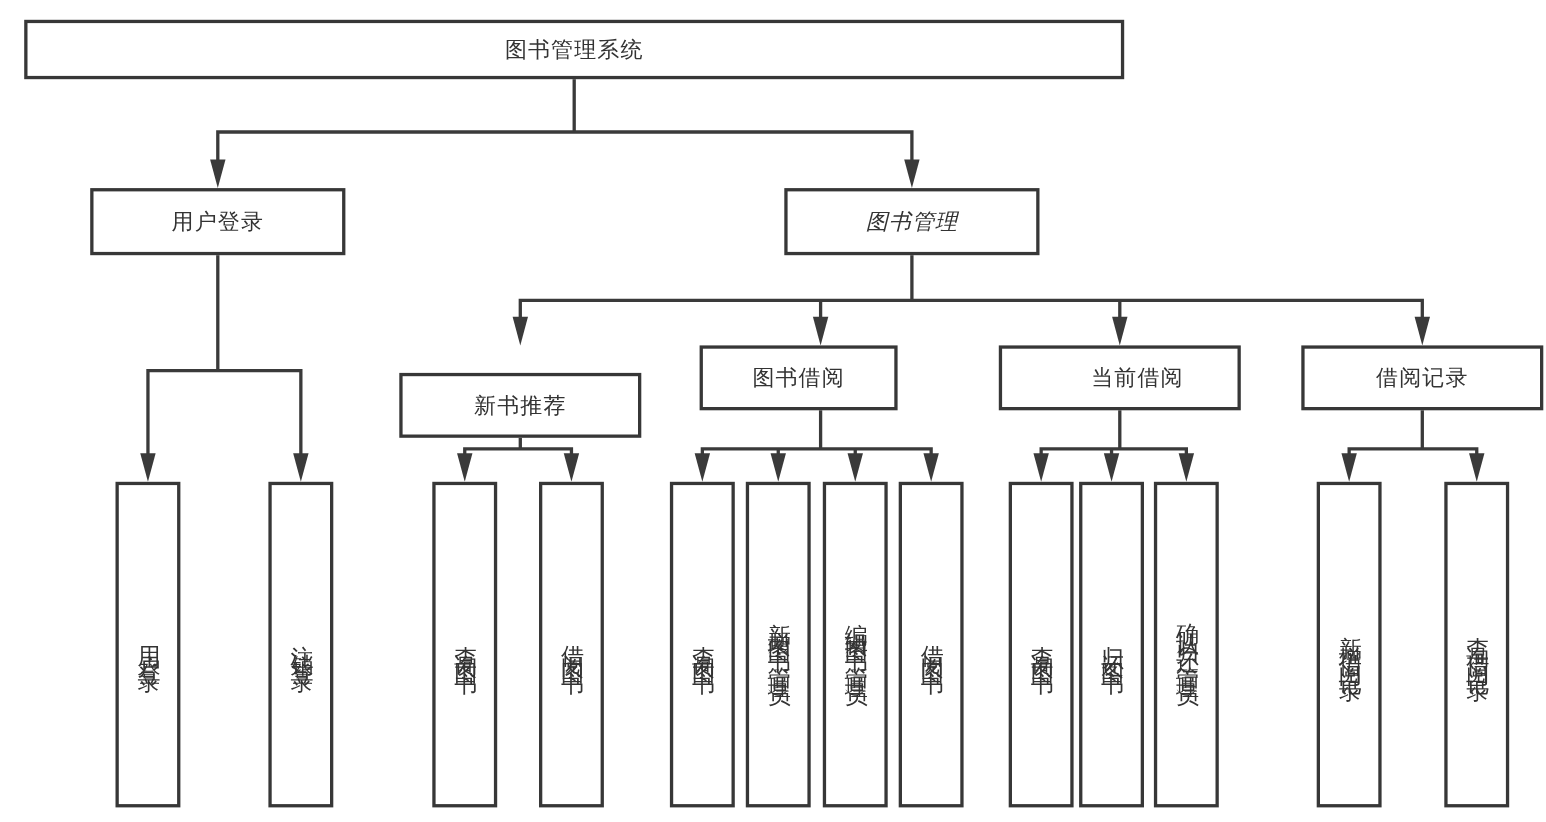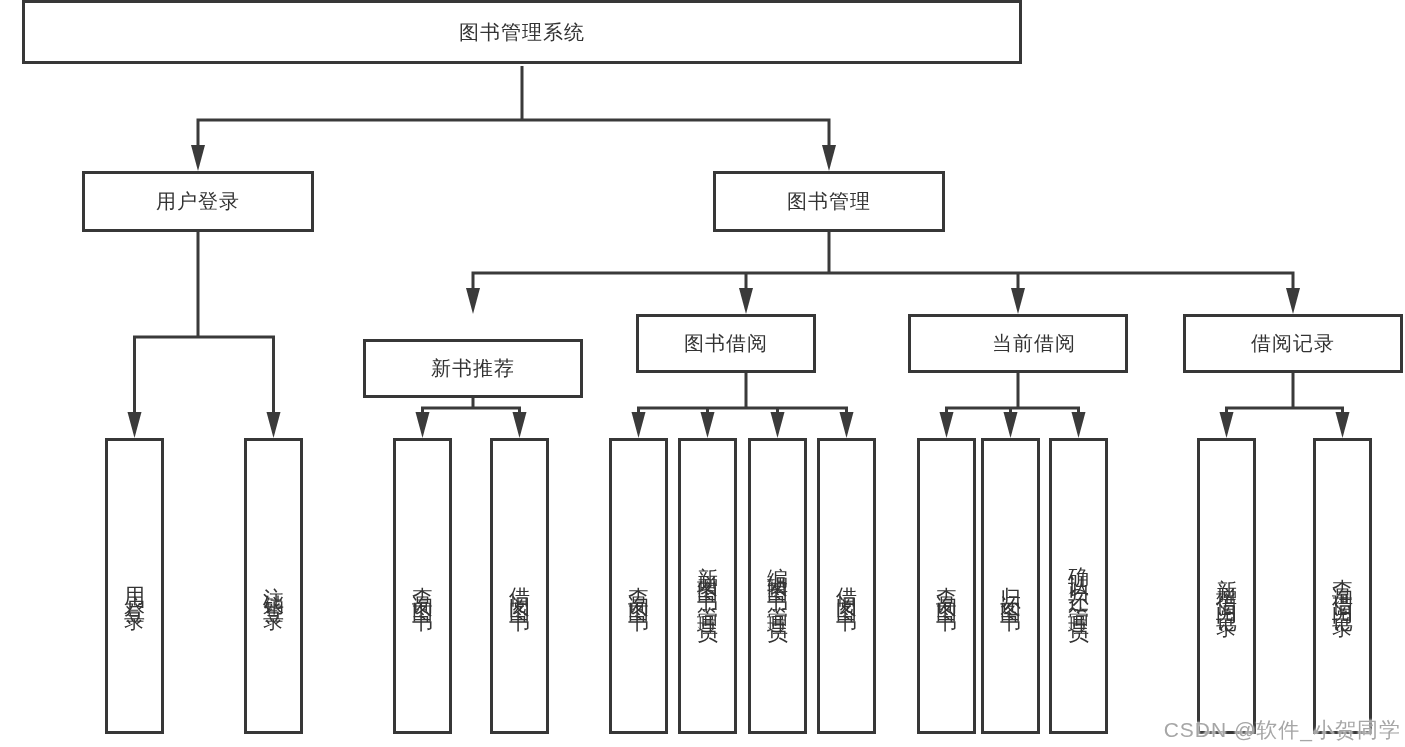--- a/index.html
+++ b/index.html
@@ -99,24 +99,24 @@
       <path d="M777.5 438 l-7 -26 h14 z"></path>
       <path d="M846.5 438 l-7 -26 h14 z"></path>
       <path d="M946.5 438 l-7 -26 h14 z"></path>
       <path d="M1010.5 438 l-7 -26 h14 z"></path>
       <path d="M1078.5 438 l-7 -26 h14 z"></path>
       <path d="M1226.5 438 l-7 -26 h14 z"></path>
       <path d="M1342.5 438 l-7 -26 h14 z"></path>
     </g>
   </svg>
 
-  <div class="hbox" style="left:22px; top:0; width:1000px; height:64px;">图书管理系统</div>
+  <div class="hbox" style="left:22px; top:18px; width:1000px; height:54px;">图书管理系统</div>
 
   <div class="hbox" style="left:82px; top:171px; width:232px; height:61px;">用户登录</div>
-  <div class="hbox" style="left:713px; top:171px; width:232px; height:61px;">图书管理</div>
+  <div class="hbox" style="left:713px; top:171px; width:232px; height:61px;font-style:italic;">图书管理</div>
 
   <div class="hbox" style="left:363px; top:314px; width:220px; height:59px;margin-top:25px;">新书推荐</div>
   <div class="hbox" style="left:636px; top:314px; width:180px; height:59px;">图书借阅</div>
   <div class="hbox" style="left:908px; top:314px; width:220px; height:59px;padding-left:32px;">当前借阅</div>
   <div class="hbox" style="left:1183px; top:314px; width:220px; height:59px;">借阅记录</div>
 
   <div class="vbox" style="left:105px;">用户登录</div>
   <div class="vbox" style="left:244px;">注销登录</div>
 
   <div class="vbox" style="left:393px;">查询图书</div>
@@ -127,15 +127,14 @@
   <div class="vbox" style="left:748px;">编辑图书（管理员）</div>
   <div class="vbox" style="left:817px;">借阅图书</div>
 
   <div class="vbox" style="left:917px;">查询图书</div>
   <div class="vbox" style="left:981px;">归还图书</div>
   <div class="vbox" style="left:1049px;">确认归还（管理员）</div>
 
   <div class="vbox" style="left:1197px;">新增借阅记录</div>
   <div class="vbox" style="left:1313px;">查询借阅记录</div>
 
-  <div class="watermark">CSDN @软件_小贺同学</div>
 
 </div>
 
 </body></html>

